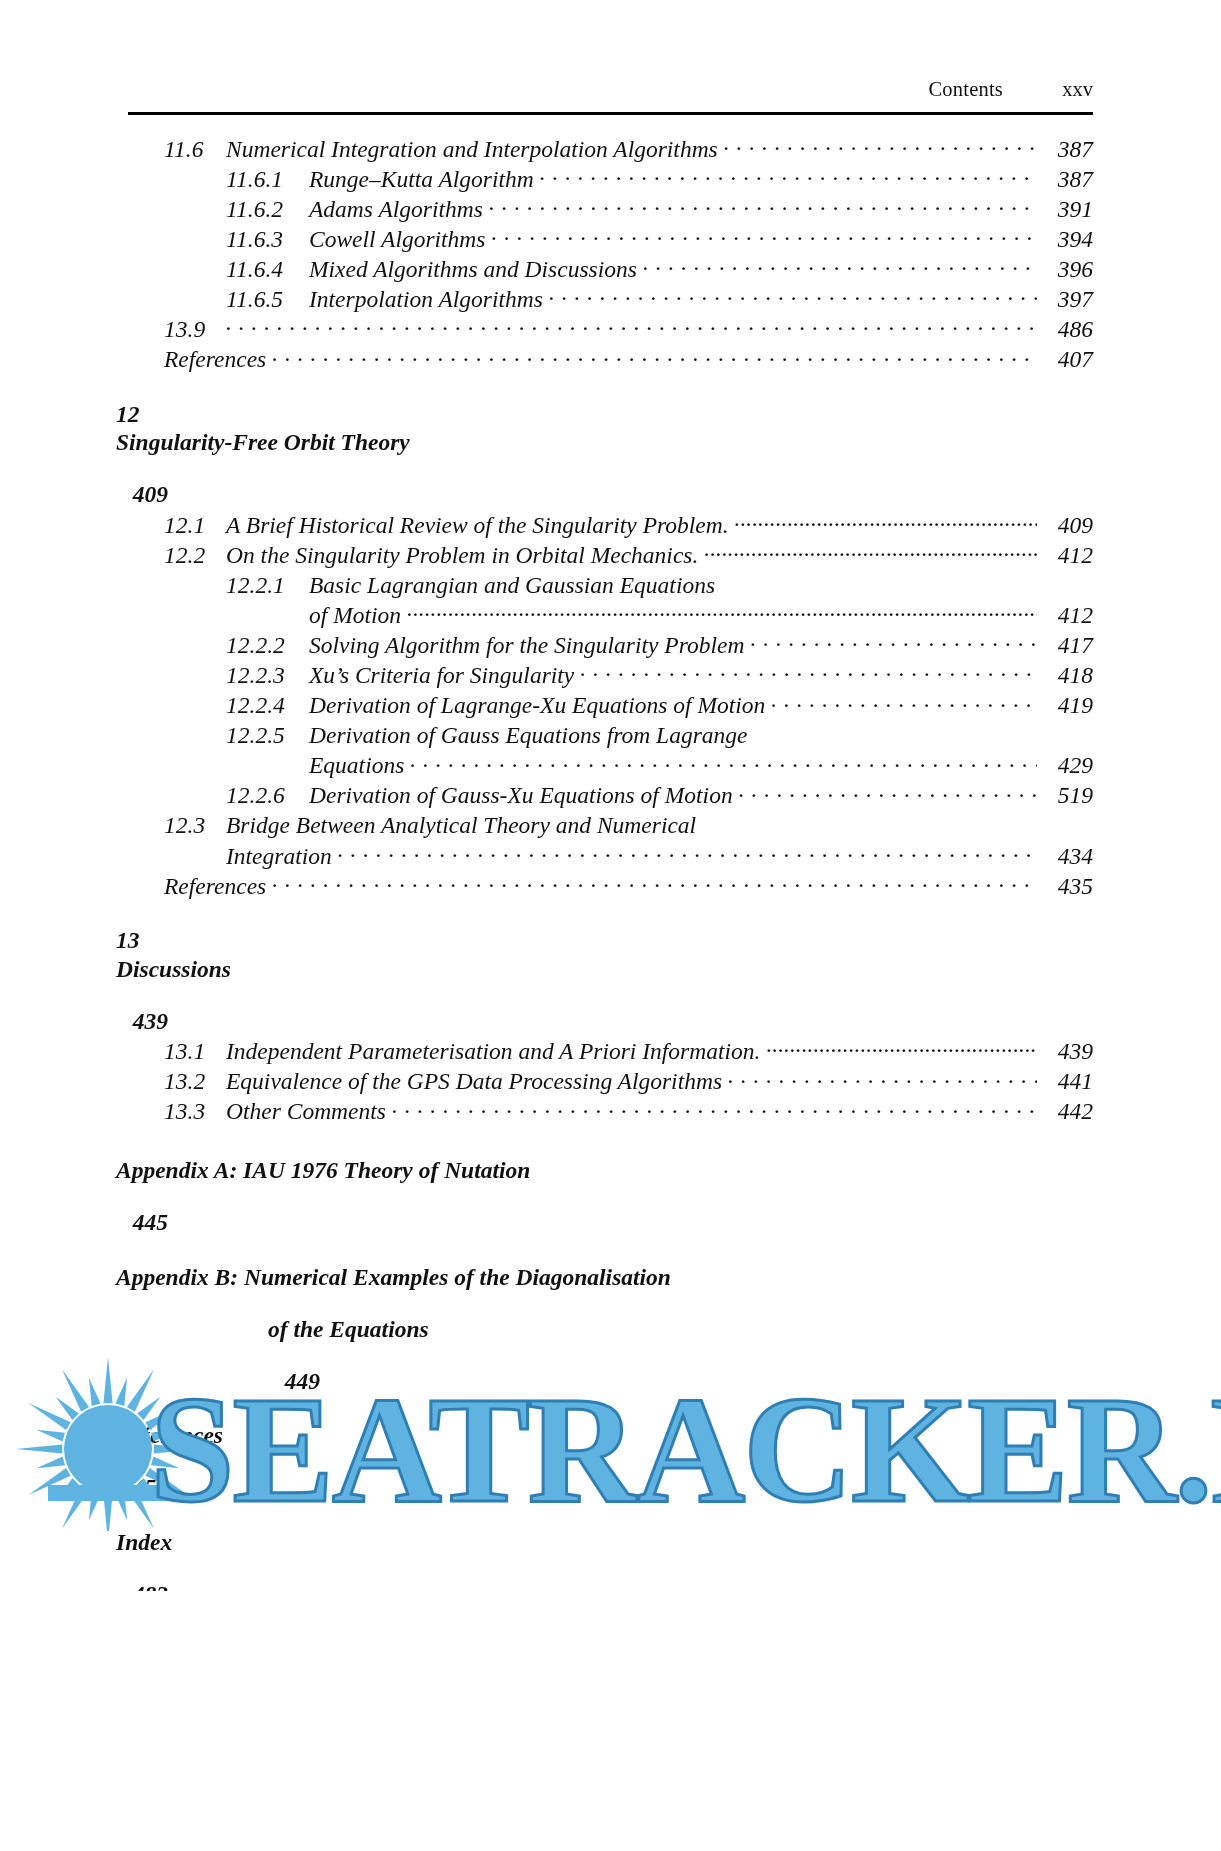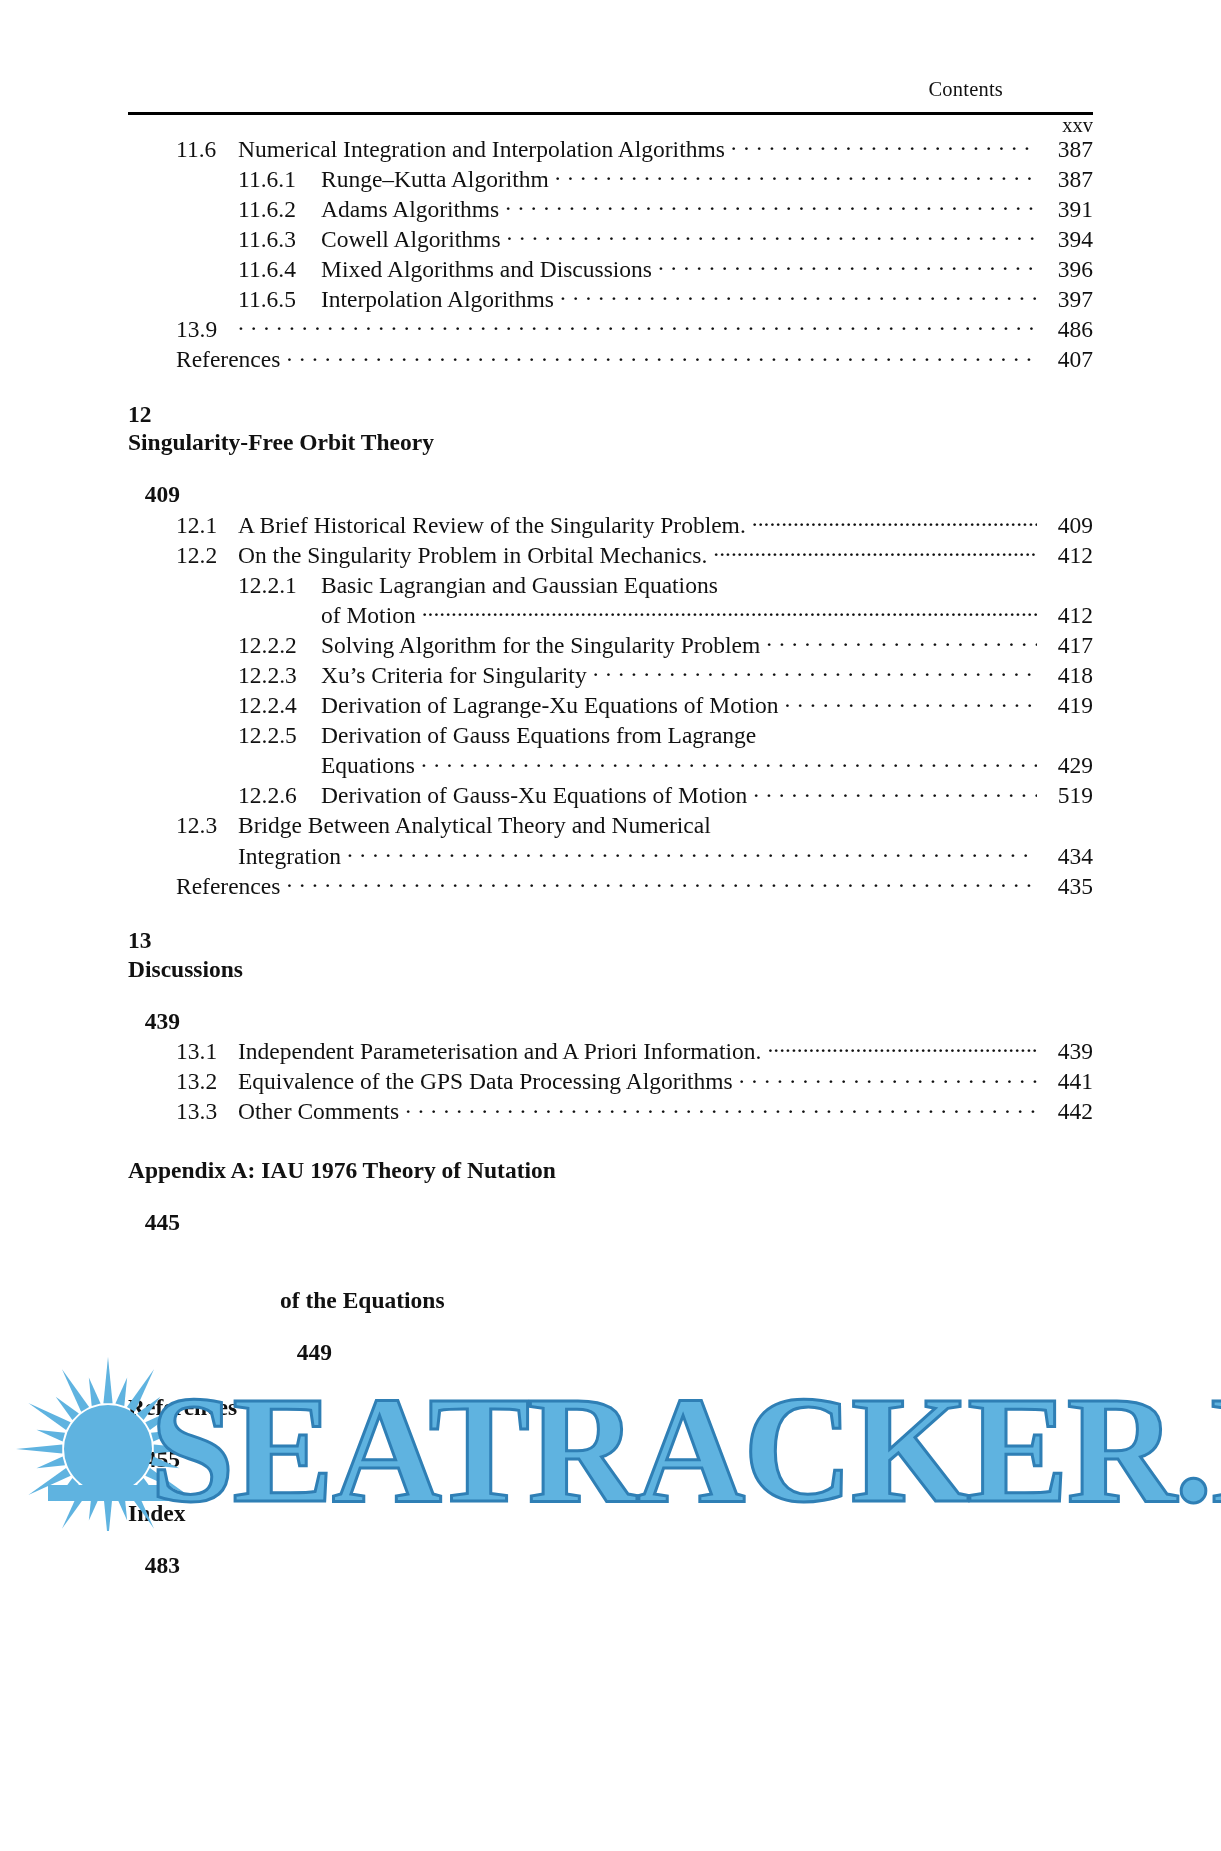--- a/index.html
+++ b/index.html
@@ -29,37 +29,37 @@
     align-items: flex-start;
     font-size: 20.5px;
   }
   .running-head .rh-title {
     letter-spacing: 0.2px;
   }
   .running-head .rh-folio {
     margin-left: 52px;
     min-width: 38px;
     text-align: right;
-    margin-top: 36px;
   }
   .head-rule {
     position: absolute;
     left: 128px;
     right: 128px;
     top: 112px;
     height: 2.5px;
     background: #000000;
   }
 
   
   .toc {
     position: absolute;
-    left: 128px;
+    left: 116px;
     right: 128px;
     top: 133px;
+    font-style: italic;
   }
 
   .row {
     display: flex;
     align-items: baseline;
     font-size: 23.5px;
     line-height: 28.6px;
     white-space: nowrap;
   }
 
@@ -314,20 +314,21 @@
       <div class="gap-lg"></div>
       <div class="row lvl-appx bold">
         <span class="num"></span>
         <span class="label">Appendix A: IAU 1976 Theory of Nutation</span>
         <span class="leader"></span>
         <span class="folio">445</span>
       </div>
       <div class="gap-md"></div>
       <div class="row lvl-appx bold">
         <span class="num"></span>
+        <span class="label">Appendix B: Numerical Examples of the Diagonalisation</span>
         <span class="leader none"></span>
         <span class="folio"></span>
       </div>
       <div class="row lvl-appx-cont bold">
         <span class="num"></span>
         <span class="label">of the Equations</span>
         <span class="leader"></span>
         <span class="folio">449</span>
       </div>
       <div class="gap-md"></div>

